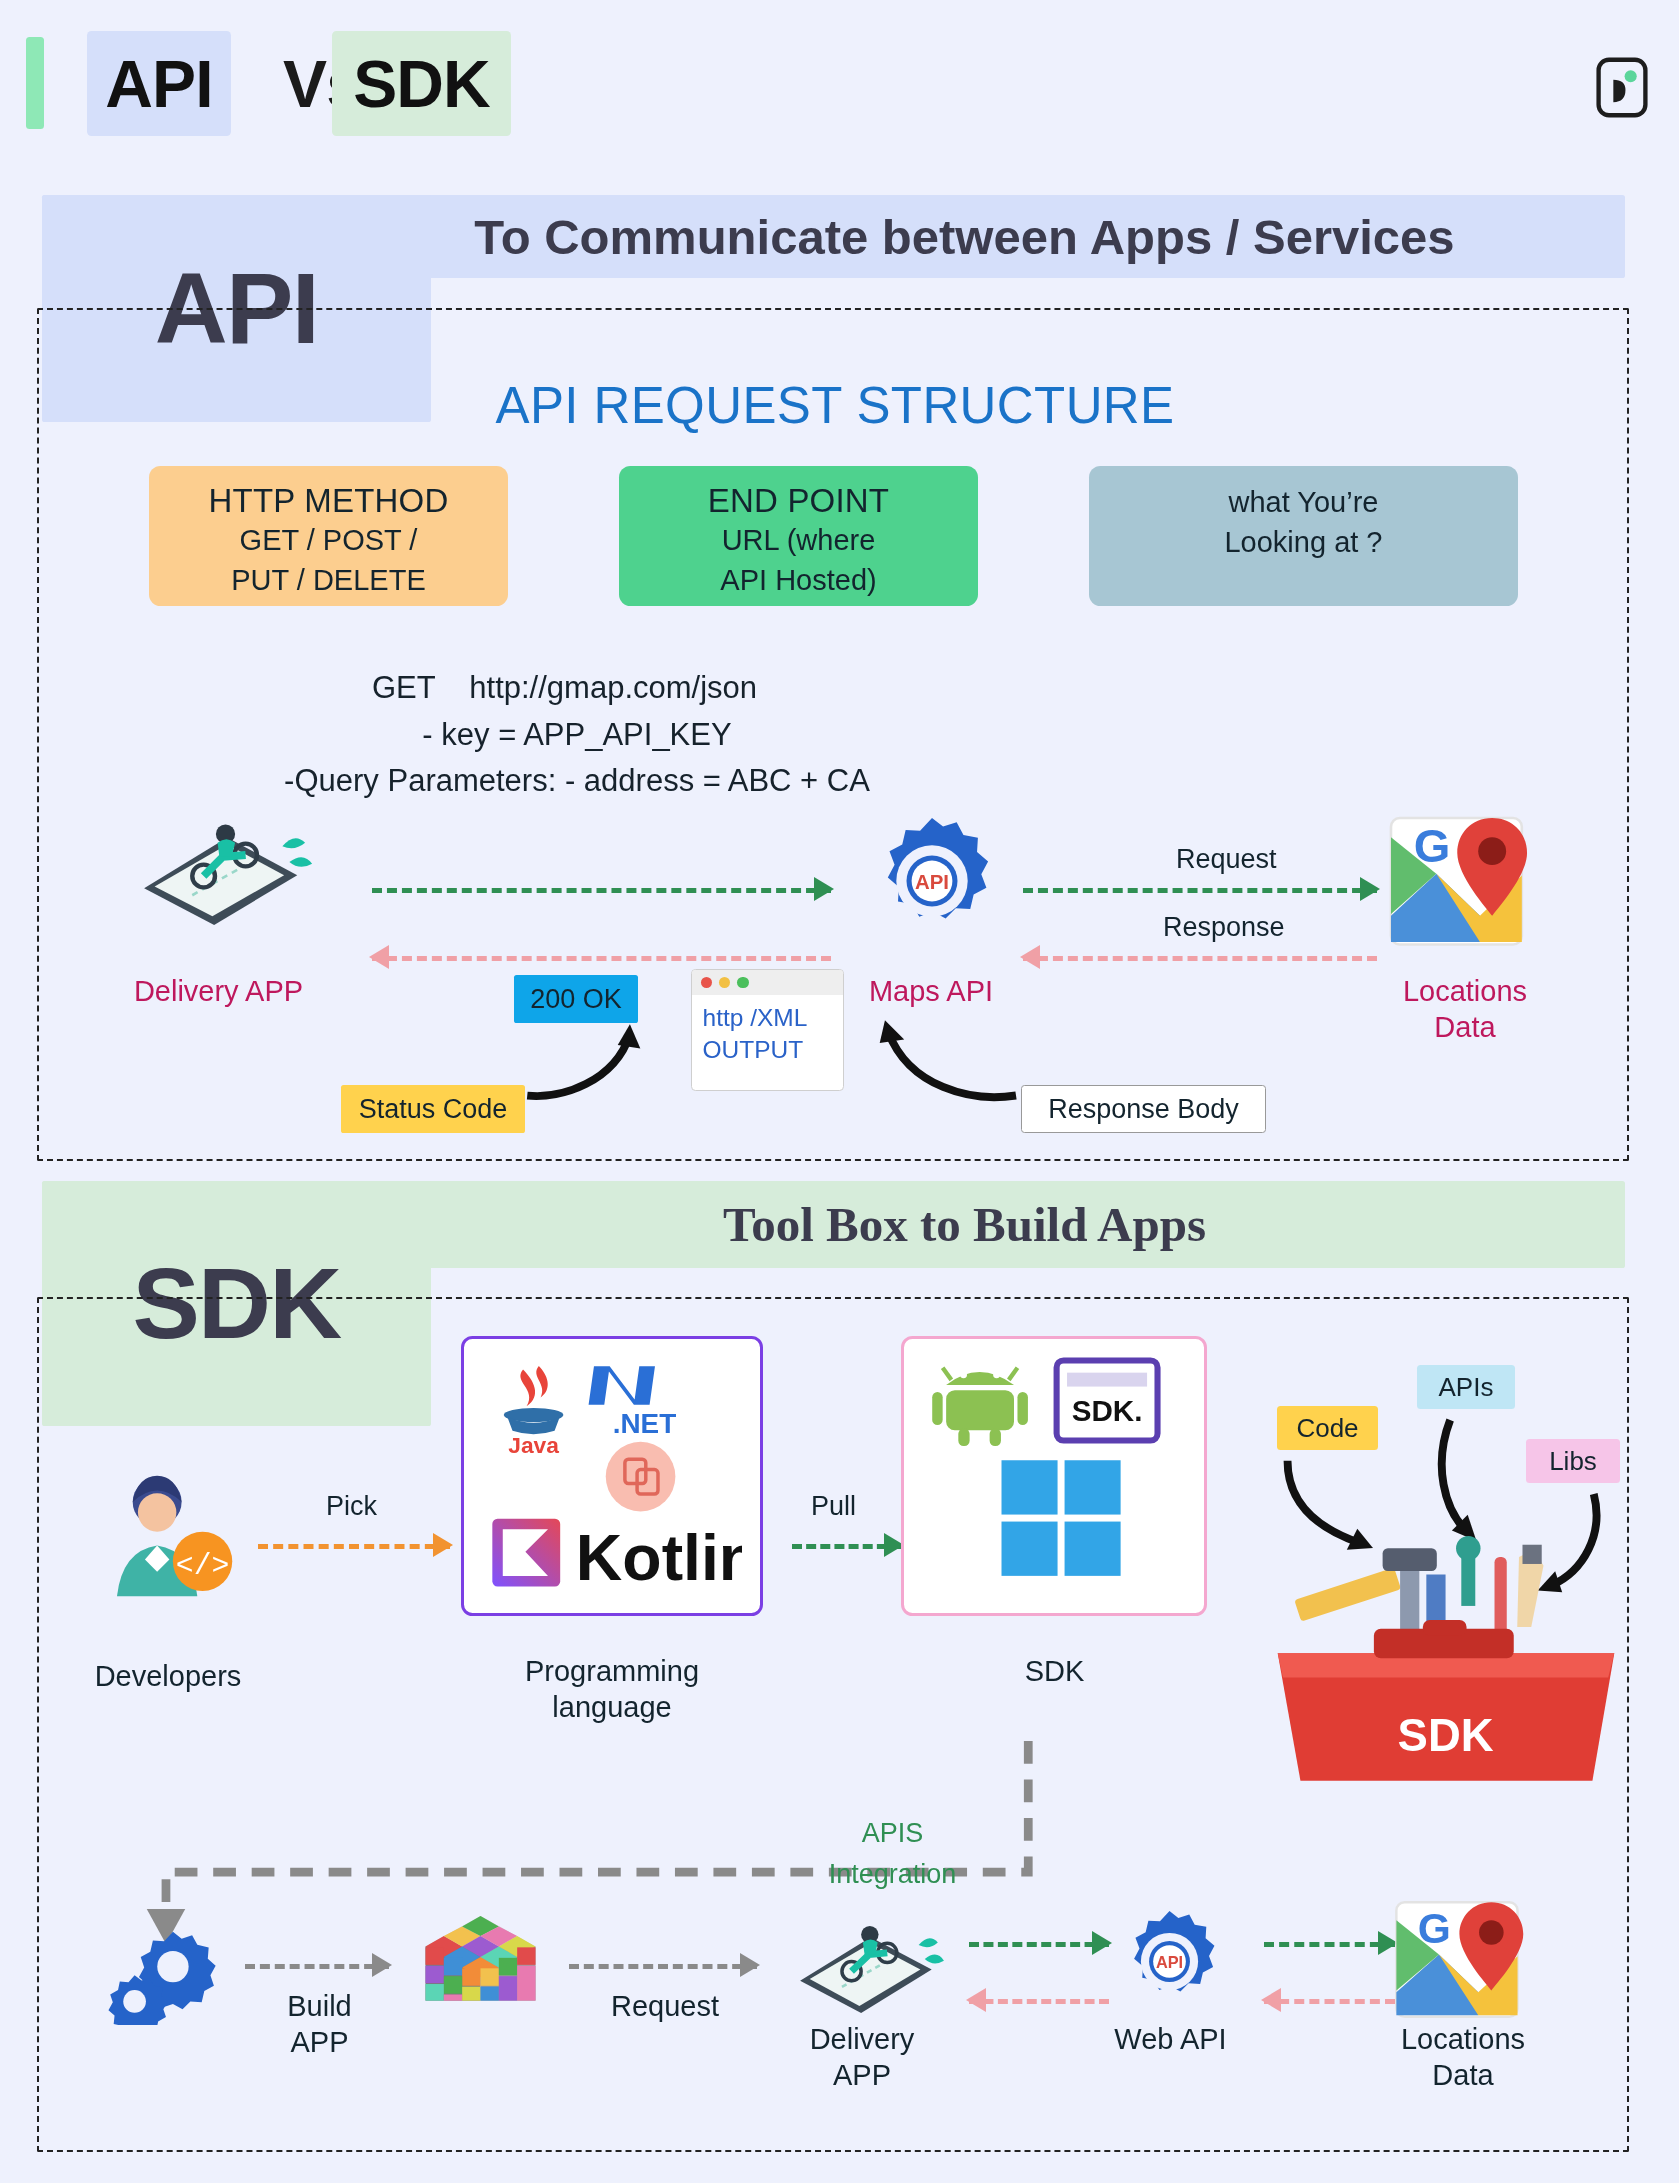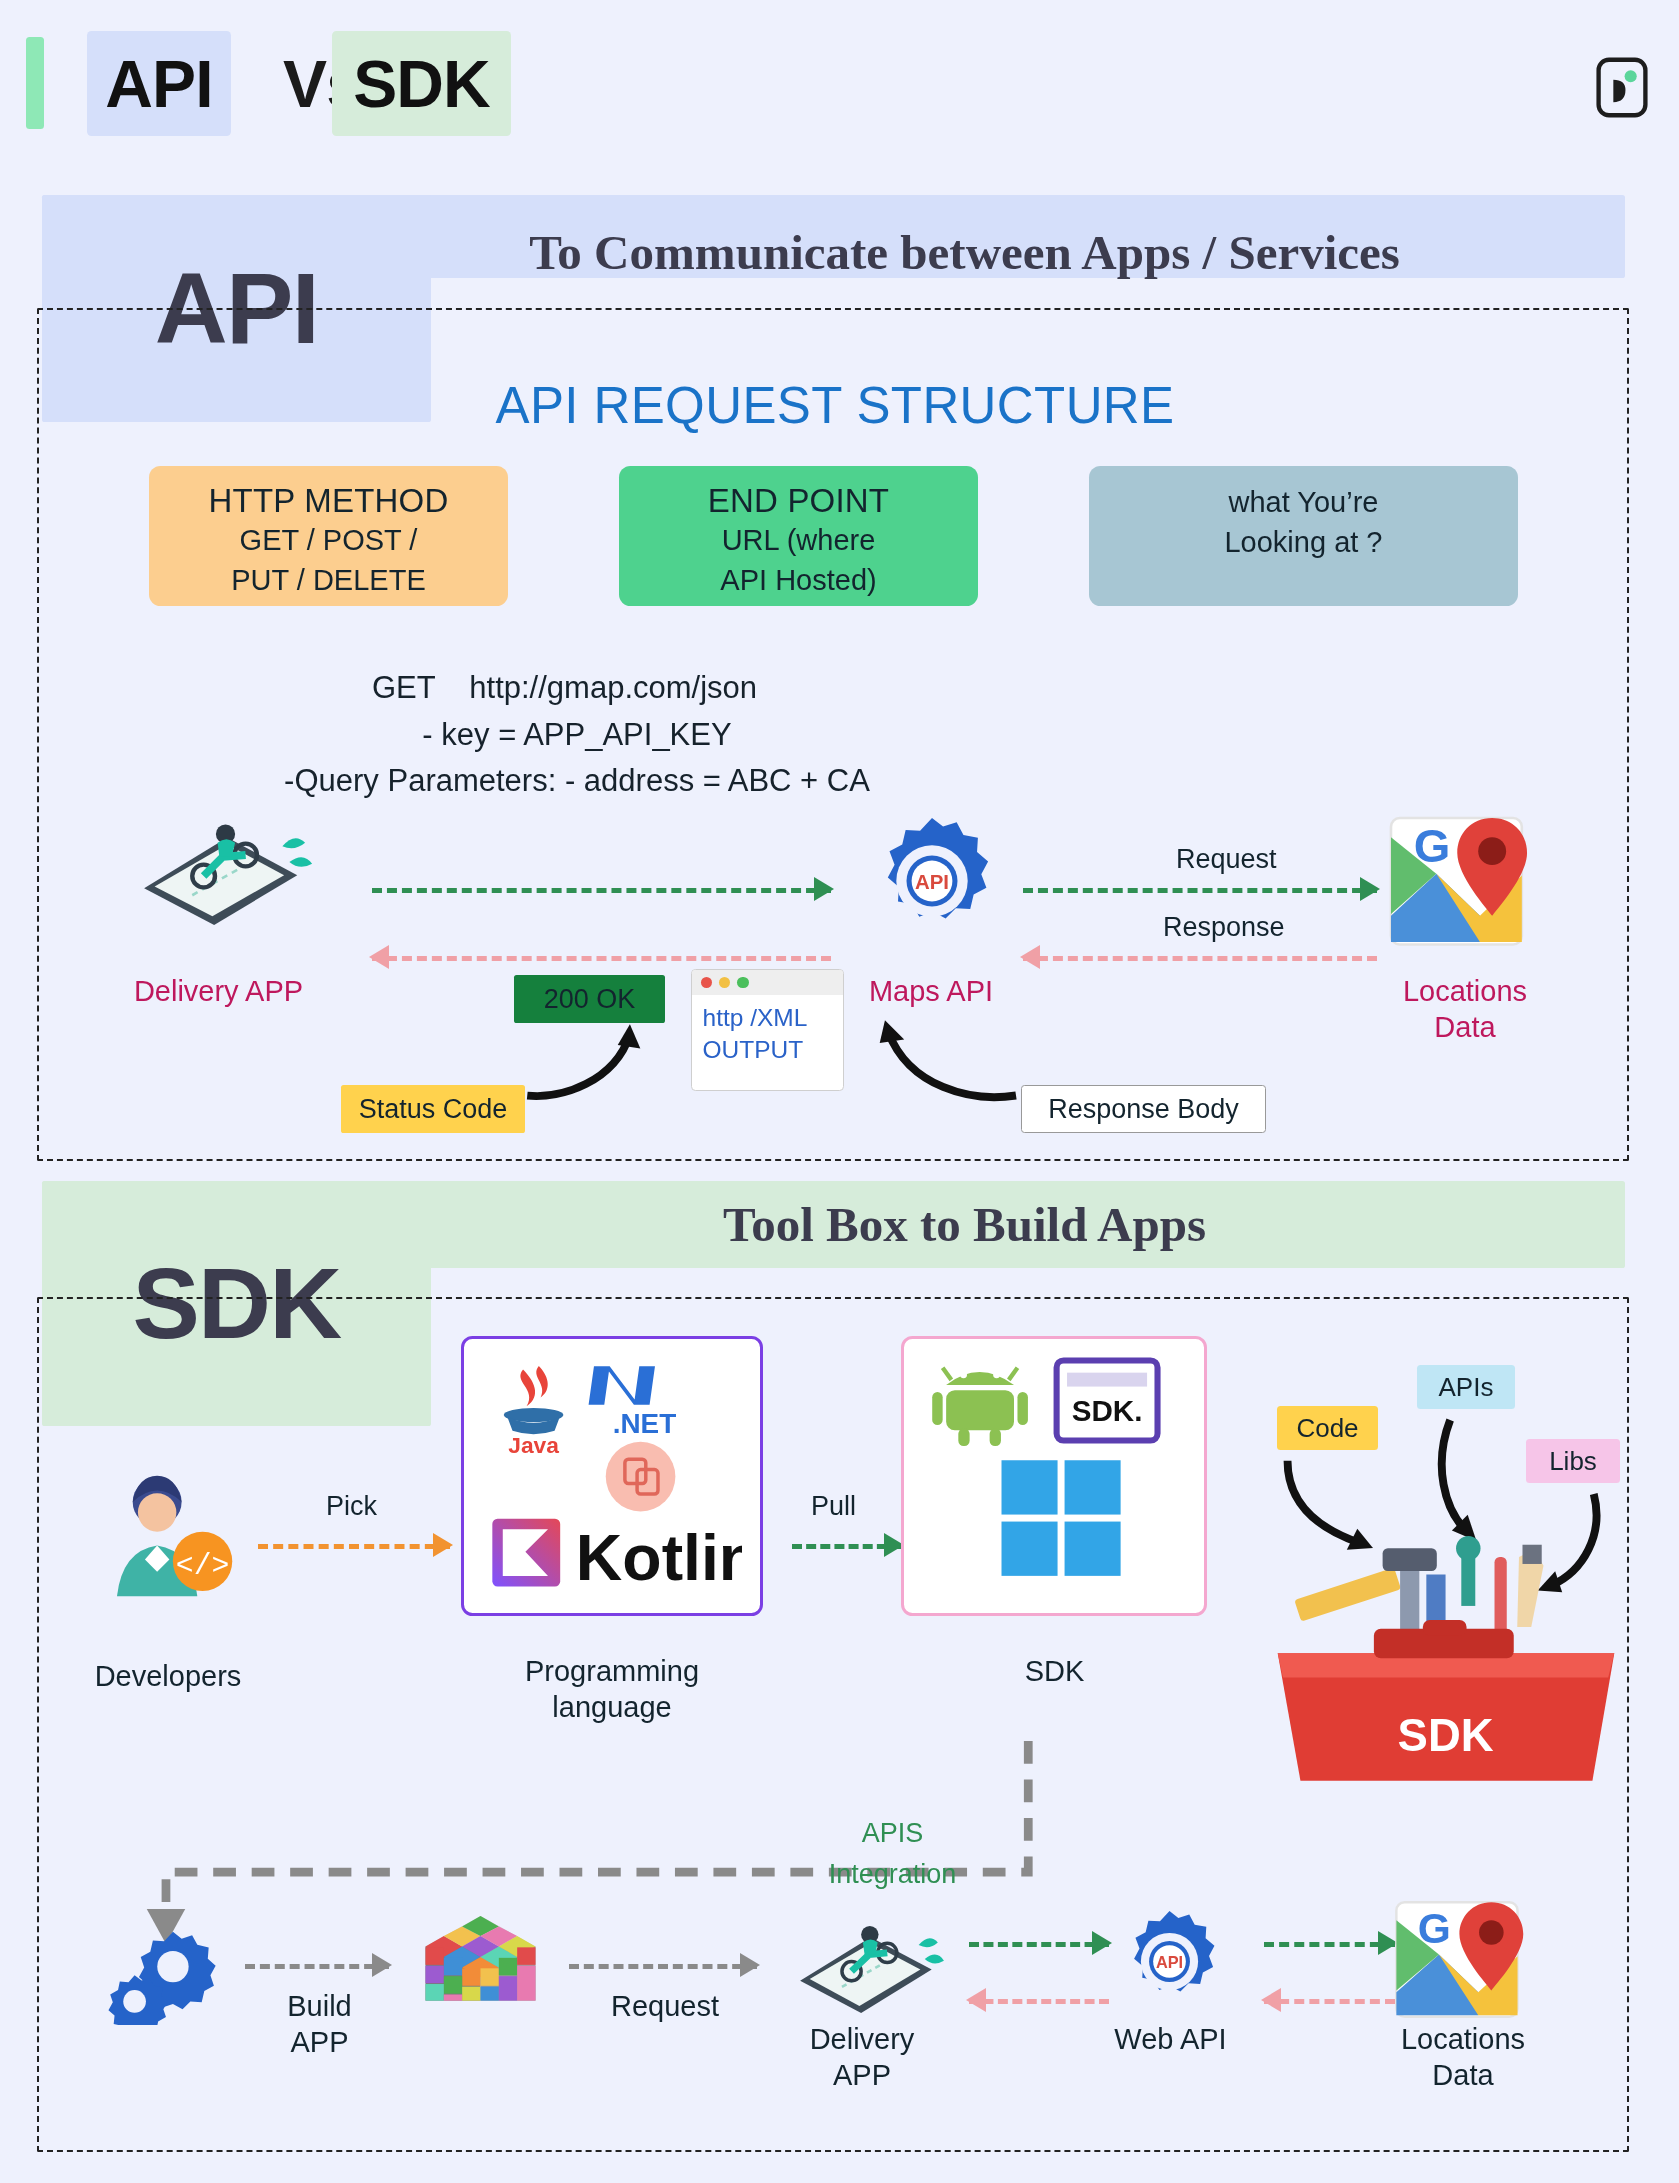--- a/index.html
+++ b/index.html
@@ -28,23 +28,23 @@
 
   #brand { position:absolute; right:31px; top:57px; display:flex; align-items:center; gap:11.4px; }
   #brand-text { font-size:49px; font-weight:bold; color:#1d1d1d; letter-spacing:-0.9px; }
 
   
   #api-band {
     position:absolute; left:42px; top:195px; width:1583px; height:83px;
     background:#d5dffa; border-radius:2.6px;
   }
   #api-band-title {
-    position:absolute; left:0; top:16px; width:1583px; height:83px;
+    position:absolute; left:0; top:0; width:1583px; height:83px;
     display:flex; align-items:center; justify-content:center;
-    font-family:Liberation Serif, serif; font-weight:bold; font-size:49px; color:#3c3c4e;
+    font-family:Liberation Sans, sans-serif; font-weight:bold; font-size:49px; color:#3c3c4e;
     padding-left:262px;
   }
   #api-label-box {
     position:absolute; left:42px; top:195px; width:389px; height:227px;
     background:#d5dffa; border-radius:2.6px;
     display:flex; align-items:center; justify-content:center;
   }
   #api-label-text { font-size:101px; font-weight:bold; color:#3c3c4e; letter-spacing:-1.7px; }
 
   #api-dashed {
@@ -84,21 +84,21 @@
   }
   .arrow-head.left { left:-2.6px; right:auto; border-right:20px solid; border-left:0; }
   .arrow-head.right { border-left:20px solid; }
 
   .small-label { position:absolute; font-size:27px; color:#13242e; }
 
   .tag-box {
     position:absolute; display:flex; align-items:center; justify-content:center;
     font-size:27px; color:#13242e;
   }
-  #tag-200 { left:514px; top:975px; width:151px; height:48px; background:#15803d; border-radius:2.6px; }
+  #tag-200 { left:514px; top:975px; width:124px; height:48px; background:#0ea5e9; border-radius:2.6px; }
   #tag-status { left:341px; top:1085px; width:184px; height:48px; background:#ffd24d; border-radius:2.6px; }
   #tag-respbody { left:1021px; top:1085px; width:245px; height:48px; background:#fff; border:1.7px solid #999; border-radius:3.5px; }
 
   #json-window {
     position:absolute; left:691px; top:969px; width:153px; height:122px;
     background:#fff; border:1.7px solid #cfcfcf; border-radius:4.4px; overflow:hidden;
   }
   #json-window .bar { height:24.5px; background:#eee; display:flex; align-items:center; gap:7px; padding-left:8.7px; }
   #json-window .dot { width:11.4px; height:11.4px; border-radius:50%; }
   #json-window .body { padding:7.9px 0 0 10.5px; font-size:24.5px; color:#2a62c8; line-height:1.3; }

